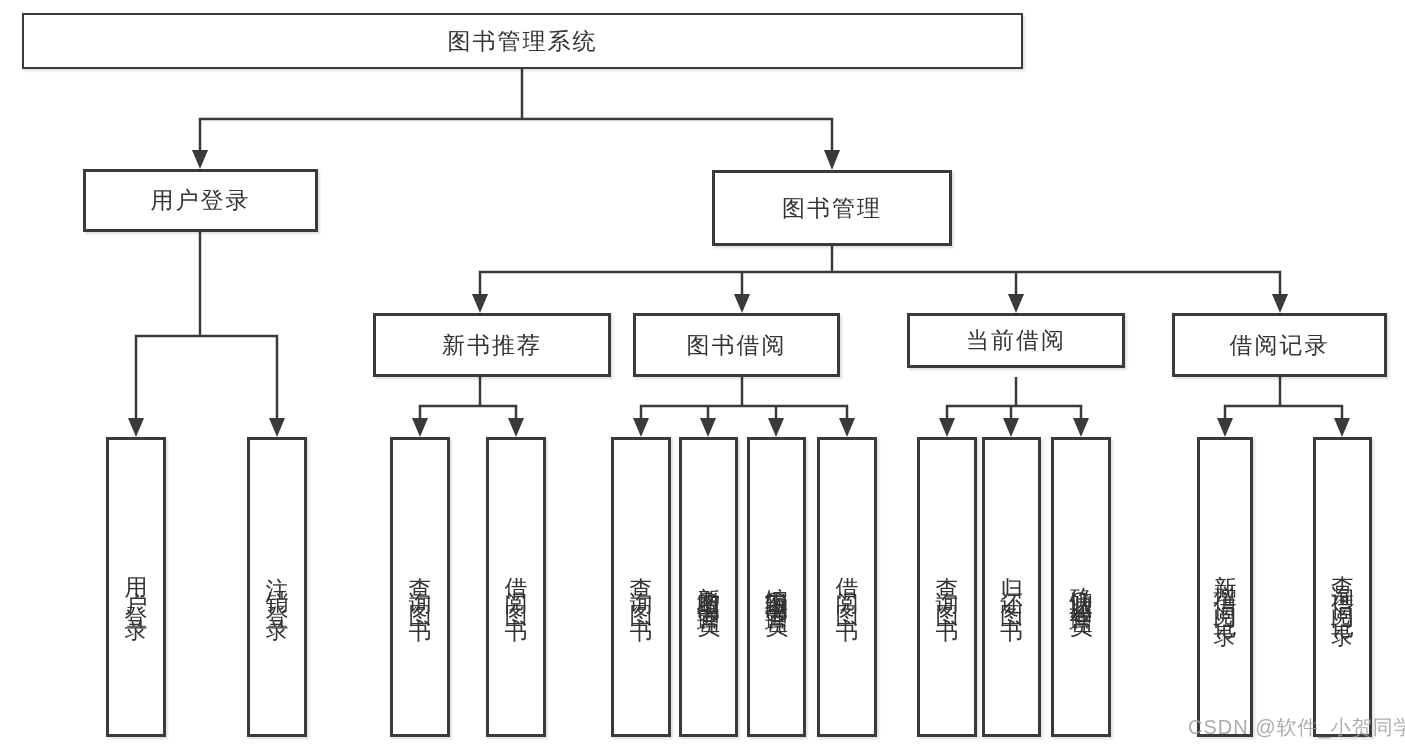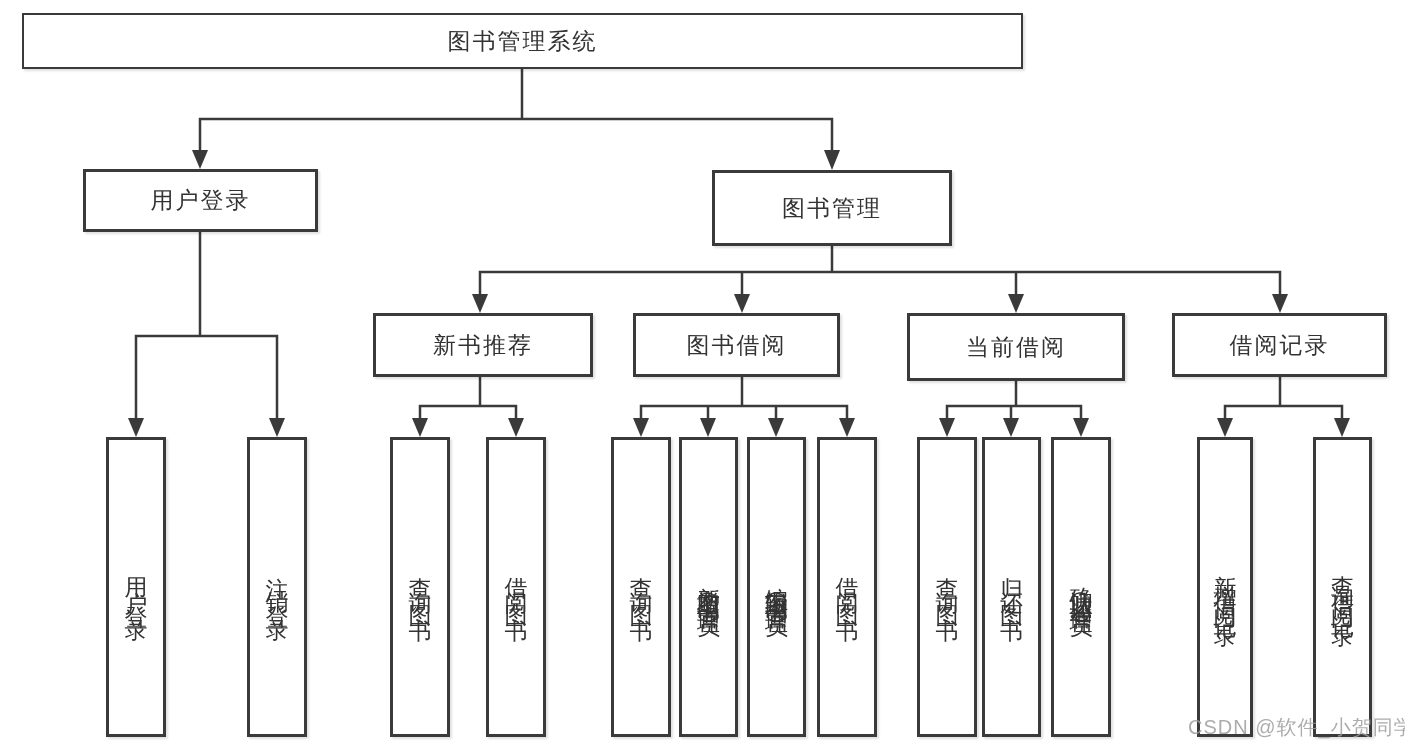--- a/index.html
+++ b/index.html
@@ -101,23 +101,23 @@
       <polygon points="1217,418 1233,418 1225,437"></polygon>
       <polygon points="1334,418 1350,418 1342,437"></polygon>
     </g>
   </svg>
 
   <div class="box hbox root" style="left:22px;top:13px;width:1001px;height:56px;">图书管理系统</div>
 
   <div class="box hbox" style="left:83px;top:169px;width:235px;height:63px;">用户登录</div>
   <div class="box hbox" style="left:712px;top:170px;width:240px;height:76px;">图书管理</div>
 
-  <div class="box hbox" style="left:373px;top:313px;width:220px;height:64px;text-align:right;">新书推荐</div>
+  <div class="box hbox" style="left:373px;top:313px;width:238px;height:64px;text-align:right;">新书推荐</div>
   <div class="box hbox" style="left:633px;top:313px;width:207px;height:64px;">图书借阅</div>
-  <div class="box hbox" style="left:907px;top:313px;width:218px;height:68px;">当前借阅</div>
+  <div class="box hbox" style="left:907px;top:313px;width:218px;height:55px;">当前借阅</div>
   <div class="box hbox" style="left:1172px;top:313px;width:215px;height:64px;">借阅记录</div>
 
   <div class="box leaf ls-lg" style="left:106px;top:437px;width:60px;height:300px;">
     <span>用户登录</span>
   </div>
   <div class="box leaf ls-lg" style="left:247px;top:437px;width:60px;height:300px;">
     <span>注销登录</span>
   </div>
 
   <div class="box leaf ls-lg" style="left:390px;top:437px;width:60px;height:300px;">

